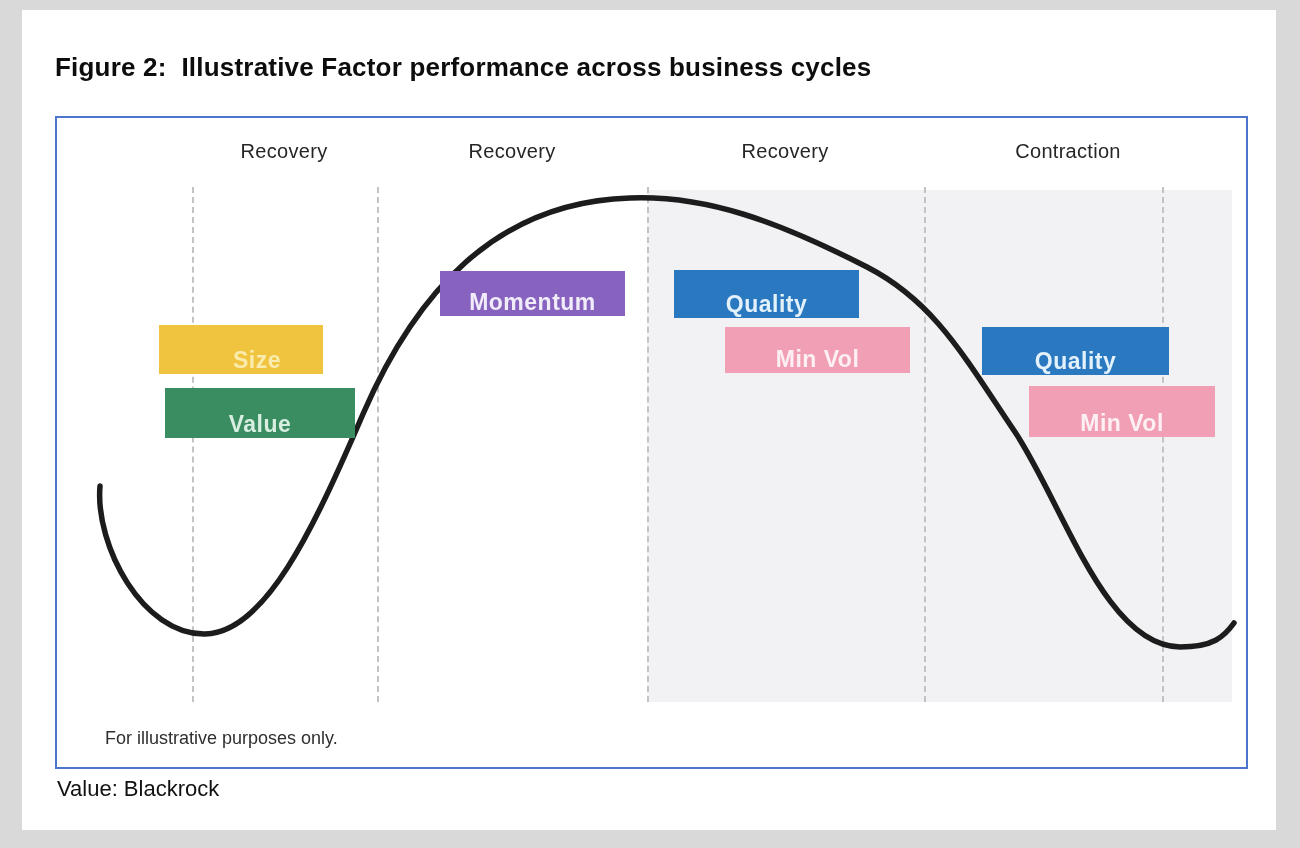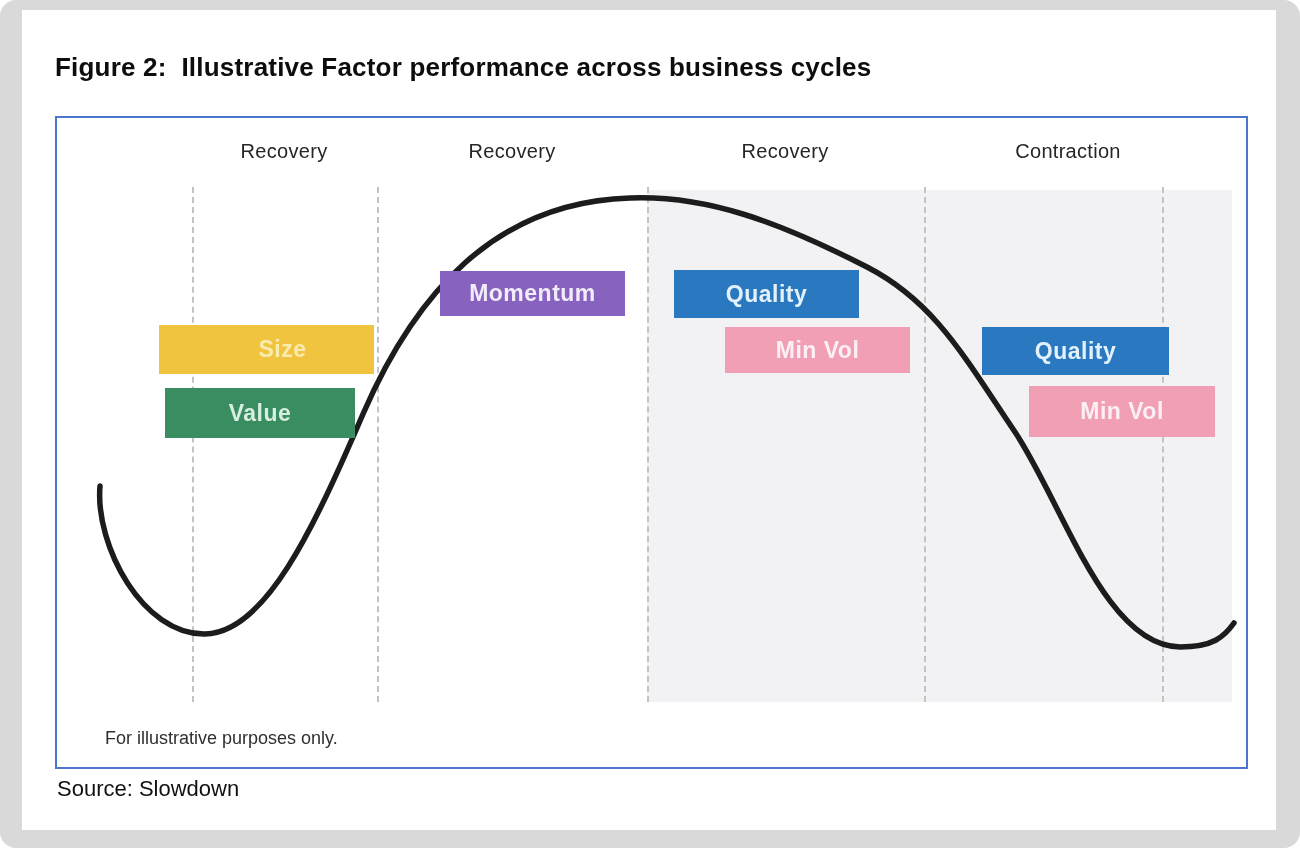--- a/index.html
+++ b/index.html
@@ -3,21 +3,20 @@
 <meta charset="utf-8">
 <style>
   * { margin: 0; padding: 0; box-sizing: border-box; }
   html, body { width: 1300px; height: 848px; overflow: hidden; }
   body { font-family: "Liberation Sans", sans-serif; }
 
   .screen {
     width: 1300px; height: 848px;
     background: #d9d9d9;
     padding: 10px 24px 18px 22px;
-    border-radius: 16px;
   }
   .page {
     position: relative;
     width: 100%; height: 100%;
     background: #ffffff;
   }
   .figure-title {
     position: absolute;
     left: 33px; top: 42px;
     font-size: 26px;
@@ -55,21 +54,21 @@
     letter-spacing: 0.3px;
     white-space: nowrap;
   }
   .cycle-curve {
     position: absolute;
     left: 0; top: 0;
   }
   .factor-box {
     position: absolute;
     display: flex;
-    align-items: center;
+    align-items: flex-end;
     justify-content: center;
     font-size: 23px;
     font-weight: 600;
     letter-spacing: 0.5px;
     white-space: nowrap;
   }
   .figure-footnote {
     position: absolute;
     left: 20px; top: 610px;
     font-size: 18px;
@@ -110,21 +109,21 @@
         <path d="M 43 368
                  C 38 428, 86 517, 148 516
                  C 208 515, 256 412, 306 296
                  C 358 176, 438 84, 573 80
                  C 650 77, 722 104, 810 149
                  C 878 184, 908 240, 958 314
                  C 1006 386, 1048 528, 1123 529
                  C 1156 529, 1167 519, 1177 505" fill="none" stroke="#1c1c1c" stroke-width="5.5" stroke-linecap="round"></path>
       </svg>
 
-      <div class="factor-box" style="left: 102px; top: 207px; width: 215px; height: 49px; background-color: rgb(240, 196, 63); color: rgb(249, 236, 174); padding-left: 32px;">
+      <div class="factor-box" style="left: 102px; top: 207px; width: 164px; height: 49px; background-color: rgb(240, 196, 63); color: rgb(249, 236, 174); padding-left: 32px;">
         <span>Size</span>
       </div>
       <div class="factor-box" style="left: 71px; top: 270px; width: 190px; height: 50px; background-color: rgb(58, 140, 97); color: rgb(215, 238, 225); margin-left: 37px;">
         <span>Value</span>
       </div>
       <div class="factor-box" style="left: 383px; top: 153px; width: 185px; height: 45px; background-color: rgb(135, 99, 191); color: rgb(241, 236, 250);">
         <span>Momentum</span>
       </div>
       <div class="factor-box" style="left: 617px; top: 152px; width: 185px; height: 48px; background-color: rgb(42, 121, 192); color: rgb(227, 241, 251);">
         <span>Quality</span>
@@ -135,16 +134,16 @@
       <div class="factor-box" style="left: 925px; top: 209px; width: 187px; height: 48px; background-color: rgb(42, 121, 192); color: rgb(227, 241, 251);">
         <span>Quality</span>
       </div>
       <div class="factor-box" style="left: 972px; top: 268px; width: 186px; height: 51px; background-color: rgb(241, 159, 180); color: rgb(253, 240, 244);">
         <span>Min Vol</span>
       </div>
 
       <div class="figure-footnote">For illustrative purposes only.</div>
     </div>
 
-    <div class="figure-source">Source: Slowdown</div>
+    <div class="figure-source">Value: Blackrock</div>
 
   </div>
 </div>
 
 </body></html>

